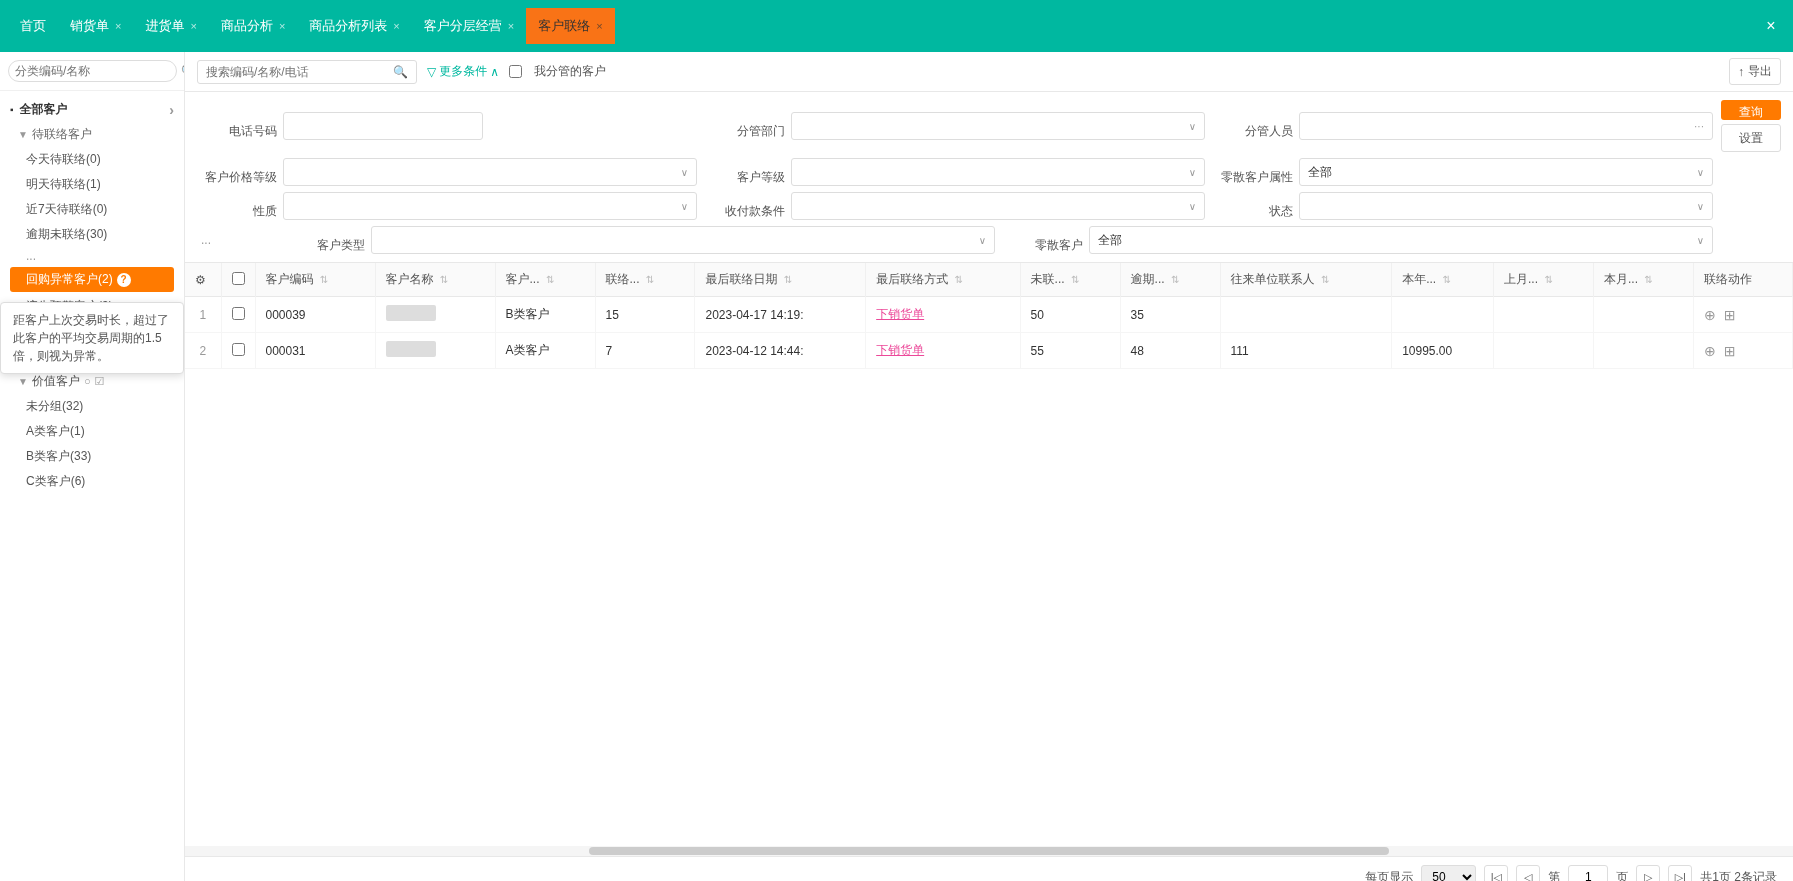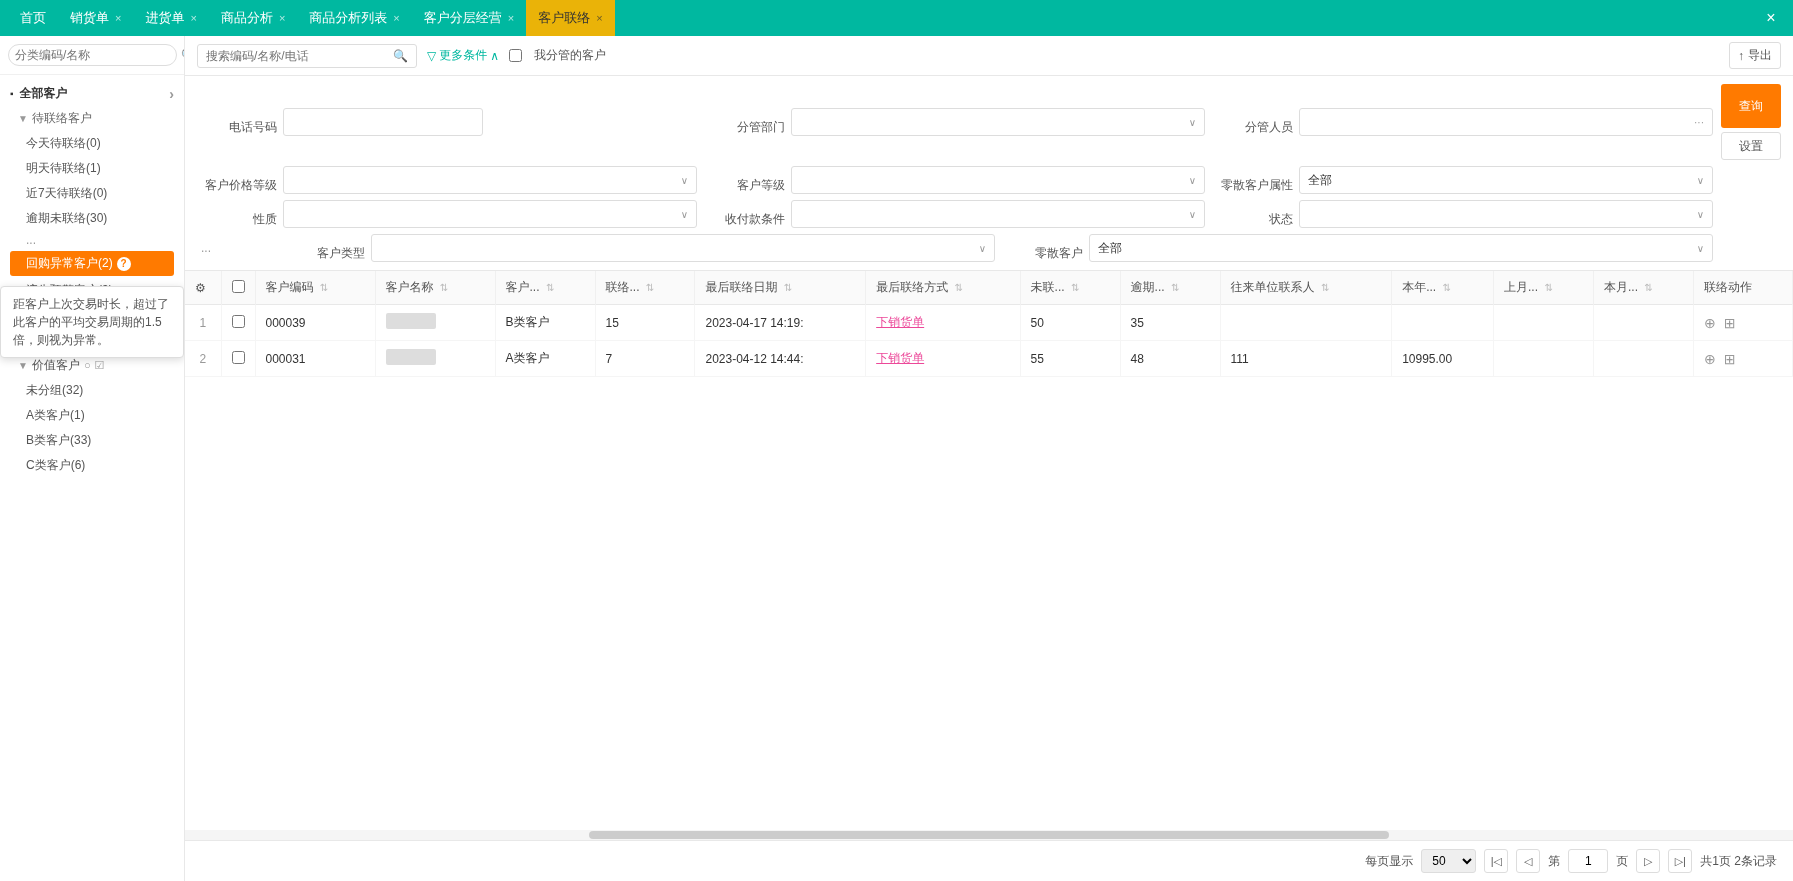--- a/index.html
+++ b/index.html
@@ -2,30 +2,30 @@
 <html><head>
   <meta charset="utf-8">
   <style>
     * { box-sizing: border-box; margin: 0; padding: 0; }
     body { font-family: 'Microsoft YaHei', Arial, sans-serif; font-size: 12px; background: #f5f5f5; color: #333; overflow: hidden; }
 
     
     .top-nav {
       display: flex; align-items: center;
       background: #00b8a0;
-      height: 36px;
+      height: 52px;
       padding: 0 8px;
       color: white;
     }
     .nav-item {
       padding: 0 12px; height: 36px; display: flex; align-items: center;
       cursor: pointer; font-size: 13px; white-space: nowrap;
       position: relative;
     }
-    .nav-item.active { background: #eab308; color: #333; }
+    .nav-item.active { background: #f97316; color: #333; }
     .nav-item .close-x {
       margin-left: 6px; font-size: 11px; opacity: 0.7;
       cursor: pointer;
     }
     .nav-spacer { flex: 1; }
     .nav-close-btn {
       width: 28px; height: 28px; display: flex; align-items: center; justify-content: center;
       cursor: pointer; font-size: 16px; color: white;
     }
 
@@ -190,21 +190,21 @@
     }
     .filter-select .arrow { color: #999; font-size: 10px; }
     .filter-actions {
       display: flex; flex-direction: column; gap: 4px;
       min-width: 60px;
     }
     .btn-query {
       background: #ff7a00; color: white;
       border: none; border-radius: 3px;
       padding: 4px 12px; font-size: 12px;
-      cursor: pointer; height: 44px;
+      cursor: pointer; height: 20px;
     }
     .btn-settings {
       background: white; color: #555;
       border: 1px solid #ddd; border-radius: 3px;
       padding: 4px 12px; font-size: 12px;
       cursor: pointer; height: 28px;
     }
     .filter-more-btn {
       color: #999; font-size: 12px;
       cursor: pointer; padding: 0 4px;

